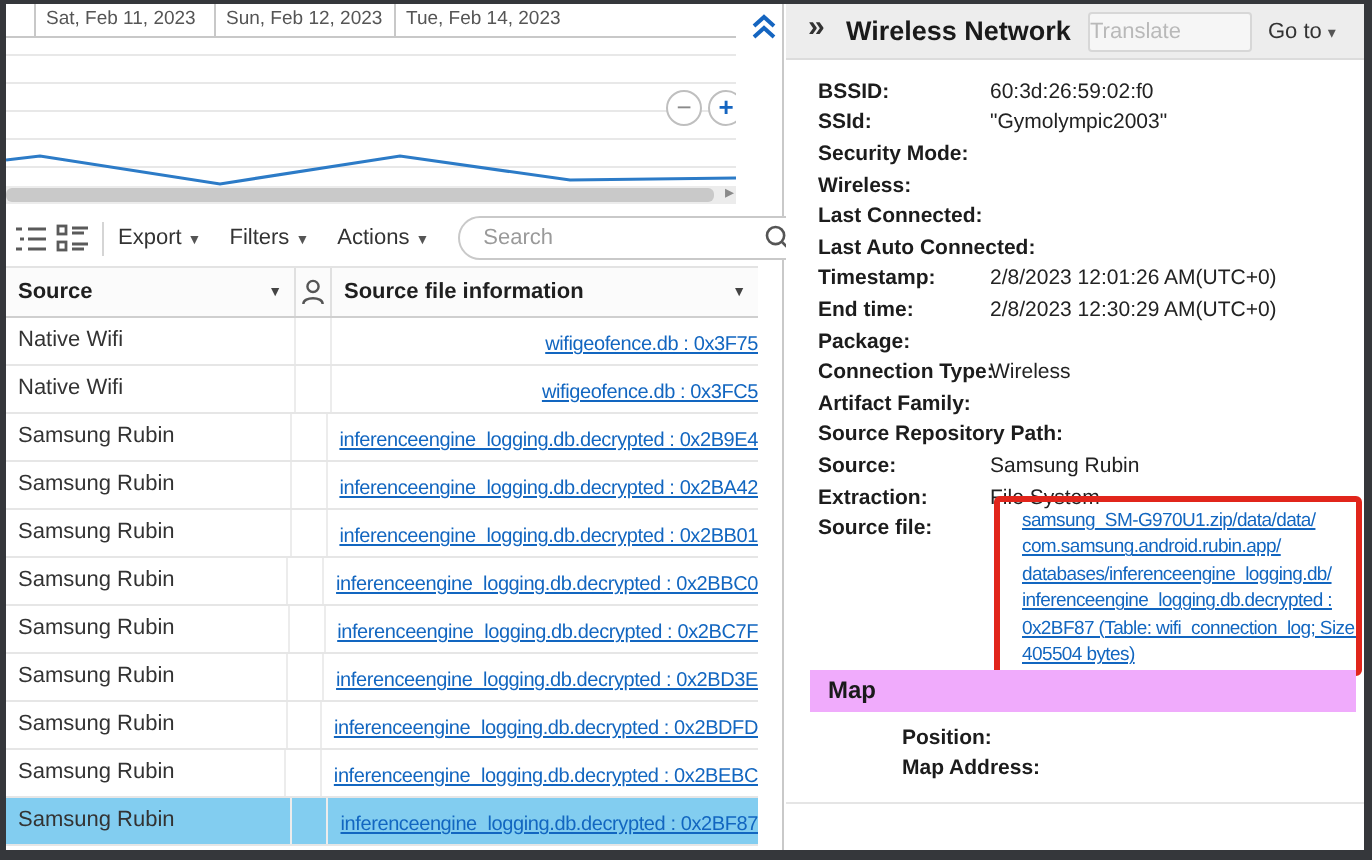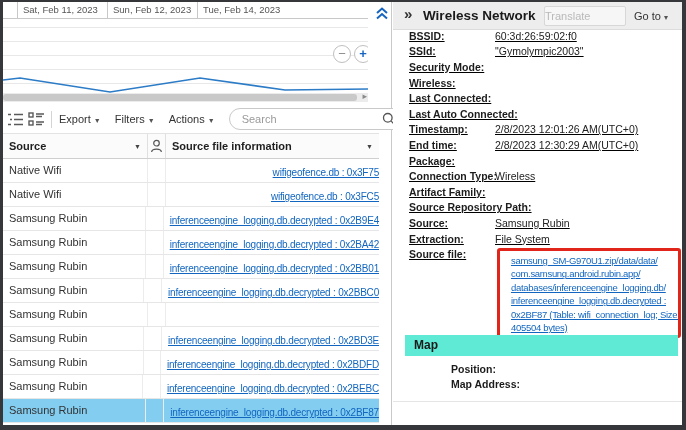--- a/index.html
+++ b/index.html
@@ -55,30 +55,30 @@
   
   #right-panel{position:absolute;left:390px;top:0;width:289px;height:423px;background:#fff;}
   #rp-header{position:absolute;left:0;top:0;width:289px;height:28px;background:#ededed;border-bottom:1px solid #dcdcdc;}
   #rp-chevrons{position:absolute;left:11px;top:3px;font-size:15px;font-weight:bold;color:#333;cursor:pointer;}
   #rp-title{position:absolute;left:30px;top:0;line-height:28px;font-size:13.5px;font-weight:bold;color:#1a1a1a;white-space:nowrap;}
   #translate-btn{position:absolute;left:151px;top:4px;width:82px;height:20px;background:#f6f6f6;border:1px solid #d7d7d7;border-radius:2px;
     font-size:11px;color:#b9b9b9;line-height:18px;cursor:default;}
   #goto-btn{position:absolute;left:241px;top:0;line-height:28px;font-size:11px;color:#333;cursor:pointer;white-space:nowrap;}
   #goto-caret{font-size:8px;color:#555;margin-left:3px;}
 
-  #details-fields{position:absolute;left:0;top:26px;width:289px;text-decoration:underline;}
+  #details-fields{position:absolute;left:0;top:36px;width:289px;}
   .dfield{display:flex;height:15.6px;align-items:center;}
   .dlbl{width:102px;padding-left:16px;flex:none;font-size:10.5px;font-weight:bold;color:#1c1c1c;white-space:nowrap;}
   .dval{flex:1;font-size:10.5px;color:#222;white-space:nowrap;}
 
   #source-file-link-block{position:absolute;left:118px;top:252px;width:168px;}
   .link-line{font-size:9.5px;letter-spacing:-0.3px;line-height:13.4px;color:var(--link,#1266c0);text-decoration:underline;white-space:nowrap;cursor:pointer;}
   #annotation-box{position:absolute;left:104px;top:246px;width:184px;height:90px;border:3px solid var(--annotation,#e1251b);border-radius:3px;pointer-events:none;}
 
-  #map-bar{position:absolute;left:12px;top:333px;width:273px;height:21px;background:#5eead4;}
+  #map-bar{position:absolute;left:12px;top:333px;width:273px;height:21px;background:#f0abfc;}
   #map-title{font-size:12px;font-weight:bold;color:#1a1a1a;line-height:21px;padding-left:9px;}
   #map-fields{position:absolute;left:0;top:359px;width:289px;}
   .mfield{display:flex;height:15.6px;align-items:center;}
   .mlbl{width:110px;padding-left:26px;flex:none;font-size:10.5px;font-weight:bold;color:#1c1c1c;white-space:nowrap;margin-left:32px;}
   .mval{flex:1;font-size:10.5px;color:#222;}
   #rp-divider{position:absolute;left:0;top:399px;width:289px;height:1px;background:#e5e5e5;}
 </style>
 </head>
 <body>
 
@@ -202,20 +202,21 @@
 
   <div class="trow">
     <div class="c-src">Samsung Rubin</div>
     <div class="c-person"></div>
     <div class="c-file"><a href="#" class="flink">inferenceengine_logging.db.decrypted : 0x2BBC0</a></div>
   </div>
 
   <div class="trow">
     <div class="c-src">Samsung Rubin</div>
     <div class="c-person"></div>
+    <div class="c-file"><a href="#" class="flink">inferenceengine_logging.db.decrypted : 0x2BC7F</a></div>
   </div>
 
   <div class="trow">
     <div class="c-src">Samsung Rubin</div>
     <div class="c-person"></div>
     <div class="c-file"><a href="#" class="flink">inferenceengine_logging.db.decrypted : 0x2BD3E</a></div>
   </div>
 
   <div class="trow">
     <div class="c-src">Samsung Rubin</div>

